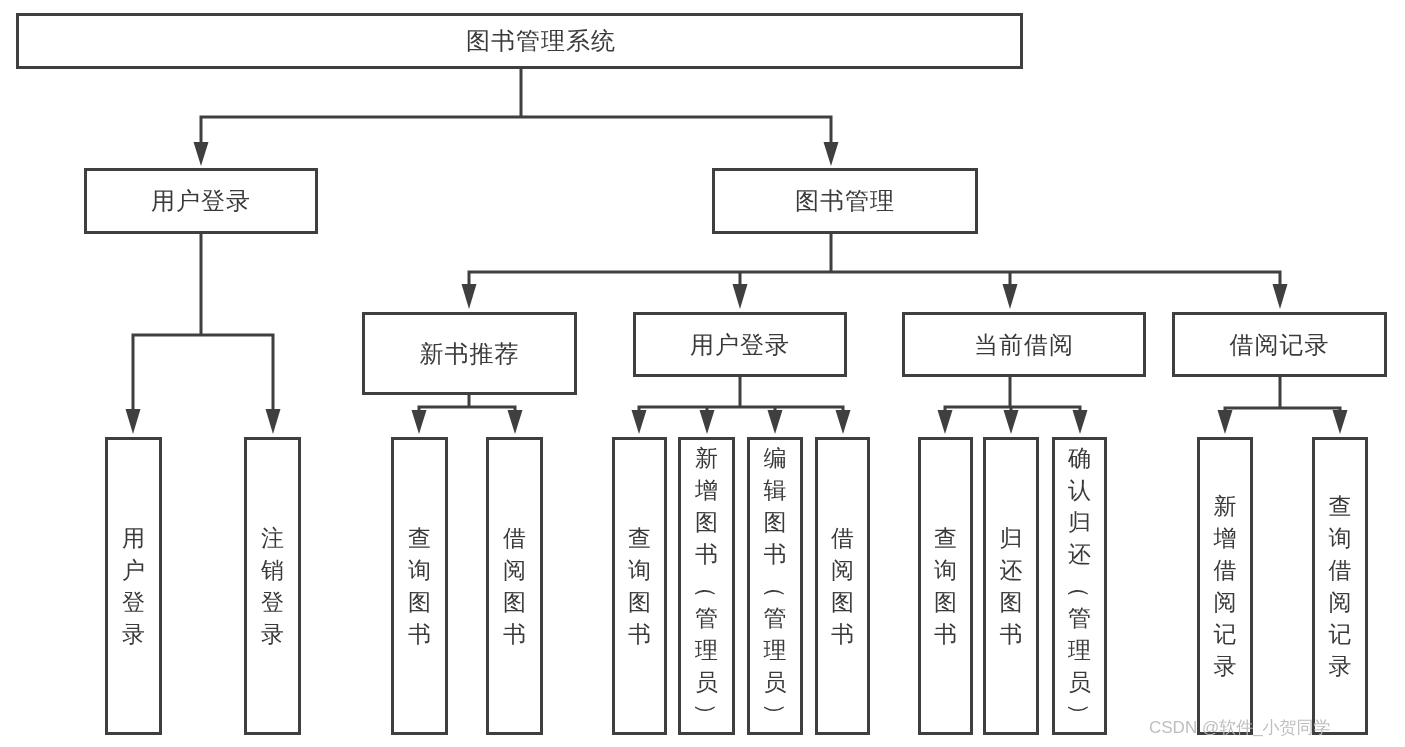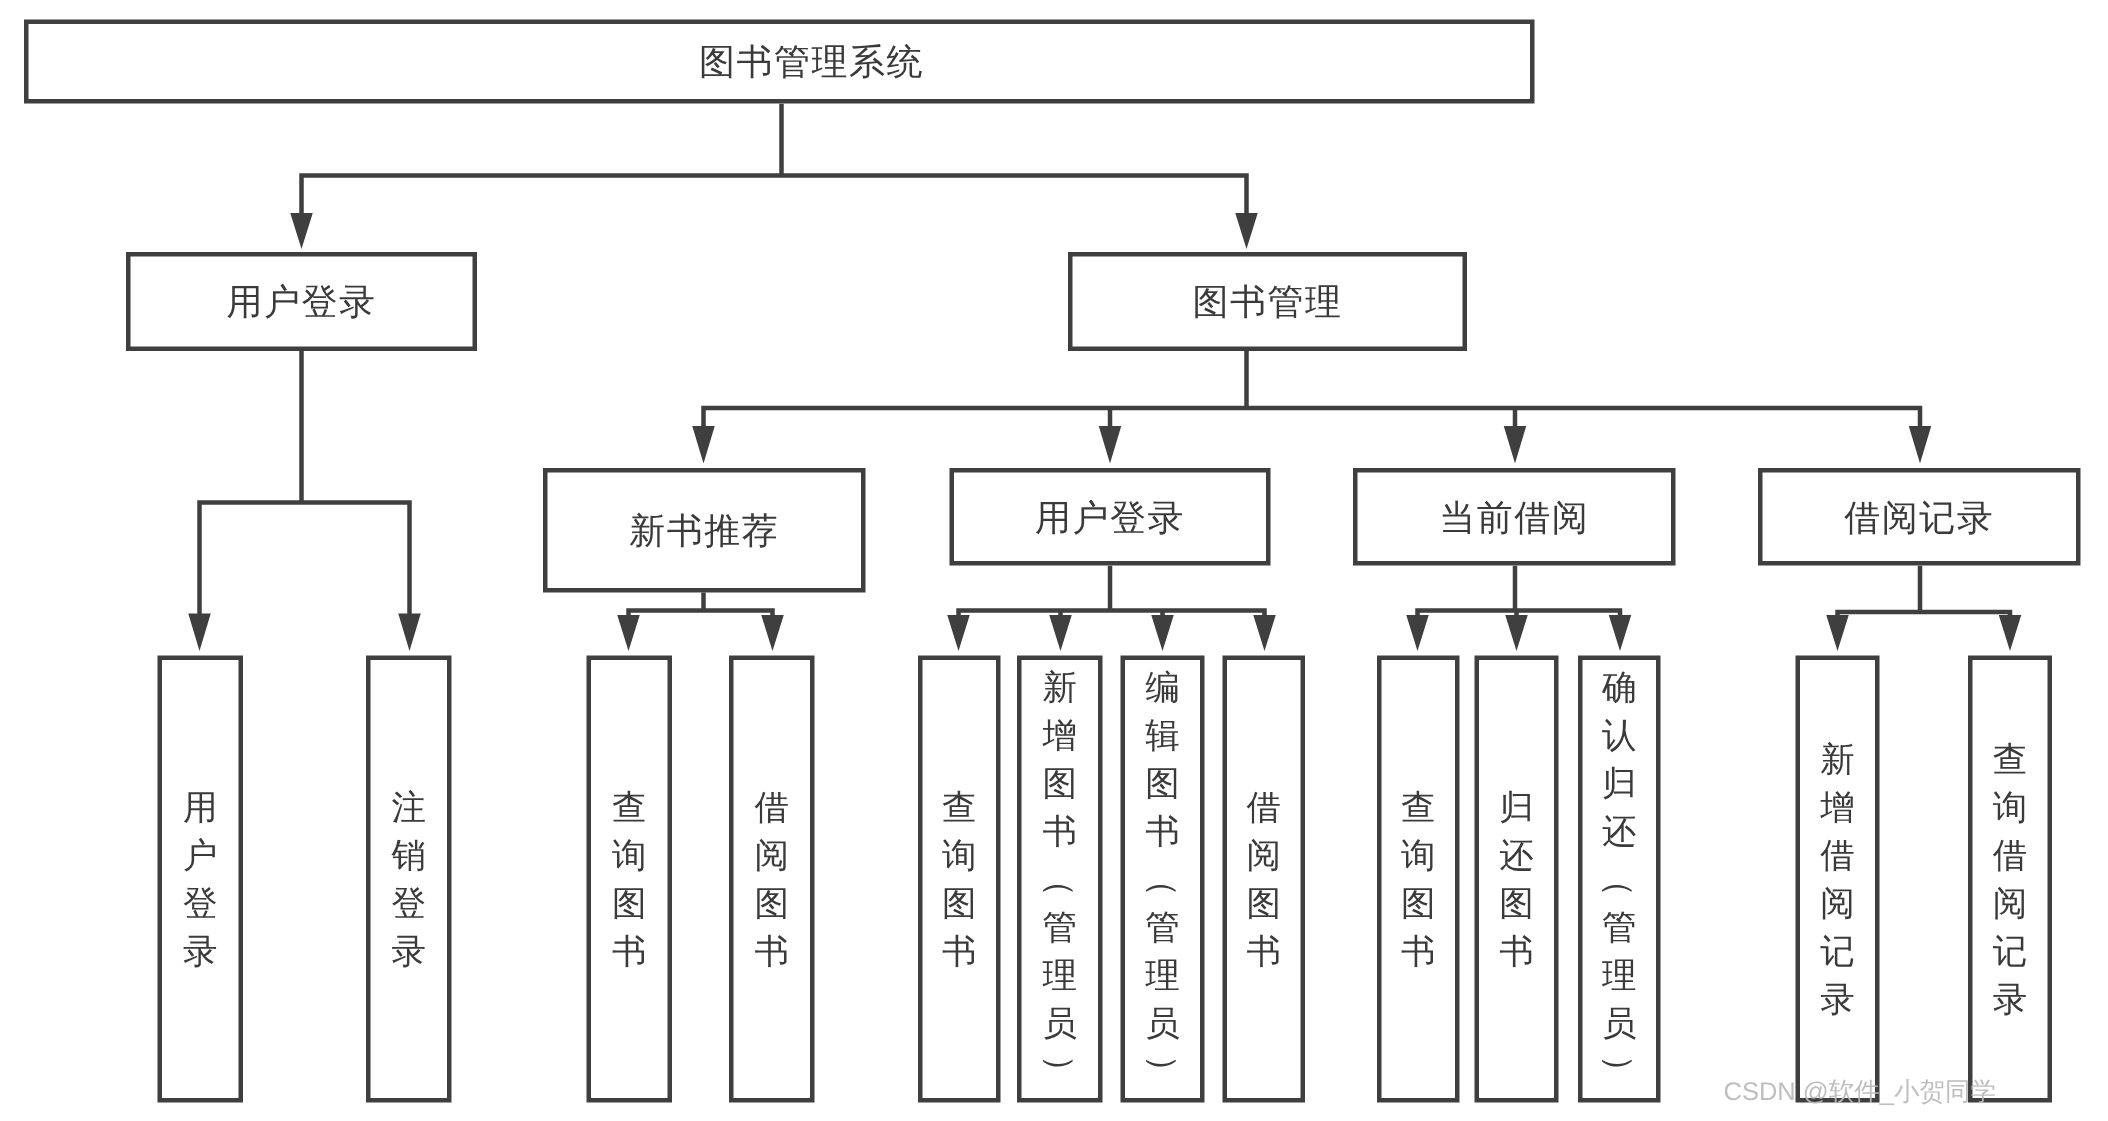--- a/index.html
+++ b/index.html
@@ -113,21 +113,21 @@
   </g>
 </svg>
 
 <div class="node hnode" style="left:16px; top:13px; width:1007px; height:56px;padding-left:43px;">图书管理系统</div>
 
 <div class="node hnode" style="left:84px; top:168px; width:234px; height:66px;">用户登录</div>
 <div class="node hnode" style="left:712px; top:168px; width:266px; height:66px;">图书管理</div>
 
 <div class="node hnode" style="left:362px; top:312px; width:215px; height:83px;">新书推荐</div>
 <div class="node hnode" style="left:633px; top:312px; width:214px; height:65px;">用户登录</div>
-<div class="node hnode" style="left:902px; top:312px; width:215px; height:65px;">当前借阅</div>
+<div class="node hnode" style="left:902px; top:312px; width:244px; height:65px;">当前借阅</div>
 <div class="node hnode" style="left:1172px; top:312px; width:215px; height:65px;">借阅记录</div>
 
 <div class="node vnode" style="left:105px; top:437px; width:57px; height:298px;">
     <span class="vchar">用</span>
     <span class="vchar">户</span>
     <span class="vchar">登</span>
     <span class="vchar">录</span>
   </div>
 <div class="node vnode" style="left:244px; top:437px; width:57px; height:298px;">
     <span class="vchar">注</span>

